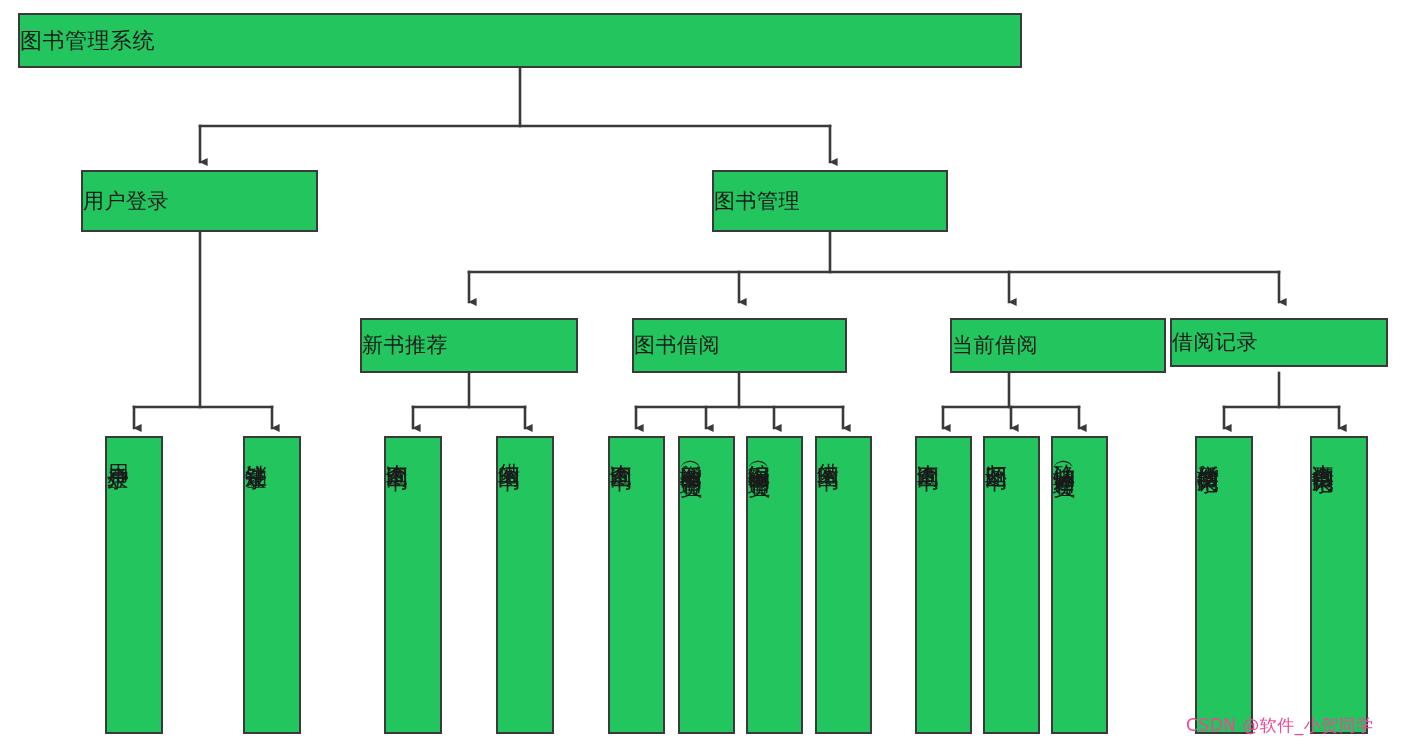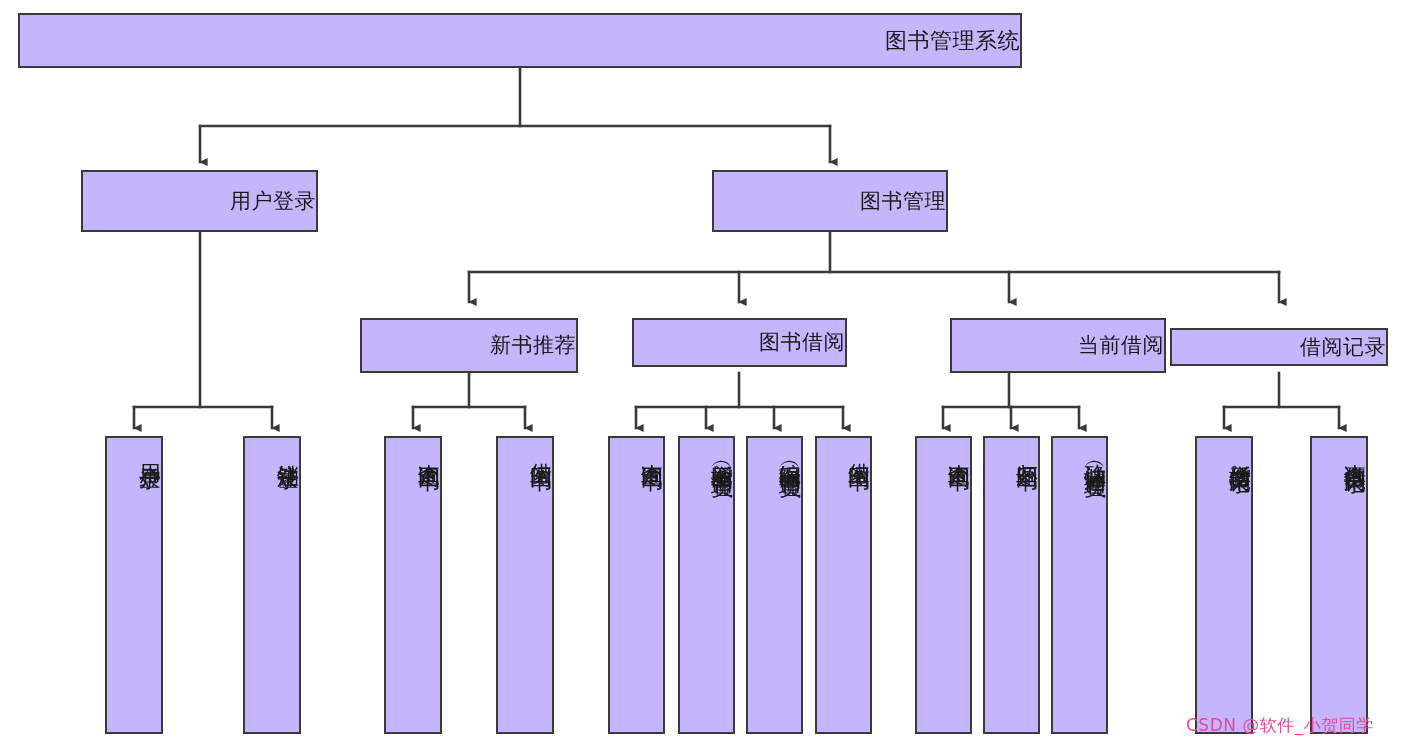--- a/index.html
+++ b/index.html
@@ -21,24 +21,24 @@
     position: absolute;
     left: 0;
     top: 0;
     width: 1405px;
     height: 747px;
   }
   .node {
     position: absolute;
     box-sizing: border-box;
     border: 2.5px solid #3a3a3a;
-    background: #c4b5fd;
+    background: #22c55e;
     display: flex;
     align-items: center;
-    justify-content: flex-end;
+    justify-content: flex-start;
     color: #1a1a1a;
     z-index: 2;
   }
   .node .label {
     display: block;
     text-align: center;
     line-height: 1.18;
     letter-spacing: 0.5px;
   }
   .node.horiz .label {
@@ -130,27 +130,27 @@
   <div class="node horiz" style="left:81px; top:170px; width:237px; height:62px;">
     <span class="label">用户登录</span>
   </div>
   <div class="node horiz" style="left:712px; top:170px; width:236px; height:62px;">
     <span class="label">图书管理</span>
   </div>
 
   <div class="node horiz" style="left:360px; top:318px; width:218px; height:55px;">
     <span class="label">新书推荐</span>
   </div>
-  <div class="node horiz" style="left:632px; top:318px; width:215px; height:49px;">
+  <div class="node horiz" style="left:632px; top:318px; width:215px; height:55px;">
     <span class="label">图书借阅</span>
   </div>
   <div class="node horiz" style="left:902px; top:318px; width:216px; height:55px;margin-left:48px;">
     <span class="label">当前借阅</span>
   </div>
-  <div class="node horiz" style="left:1170px; top:328px; width:218px; height:38px;">
+  <div class="node horiz" style="left:1170px; top:318px; width:218px; height:49px;">
     <span class="label">借阅记录</span>
   </div>
 
   <div class="node vert" style="left:105px; top:436px; width:58px; height:298px;">
     <span class="label">用户登录</span>
   </div>
   <div class="node vert" style="left:243px; top:436px; width:58px; height:298px;">
     <span class="label">注销登录</span>
   </div>
 

